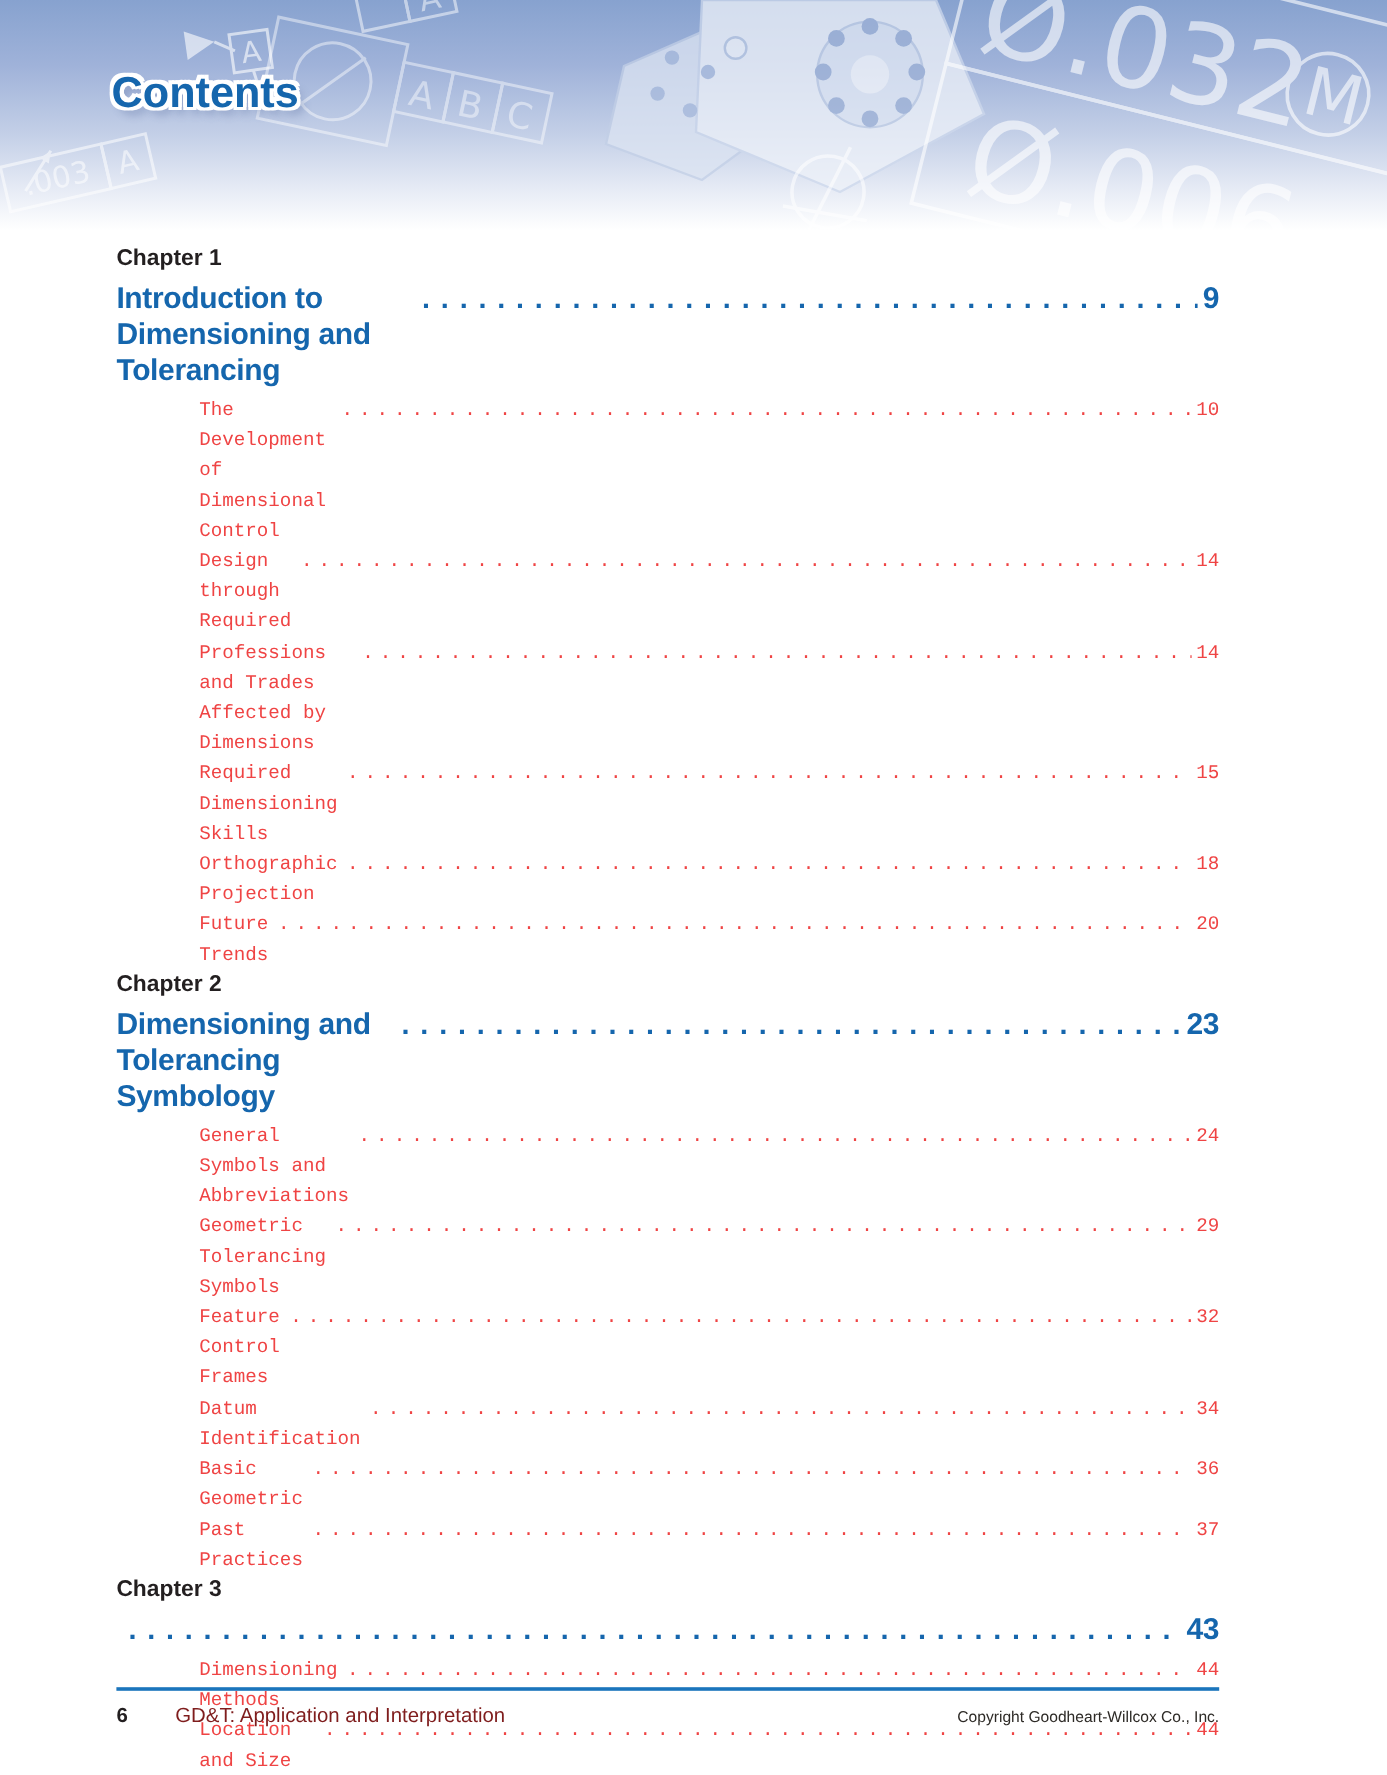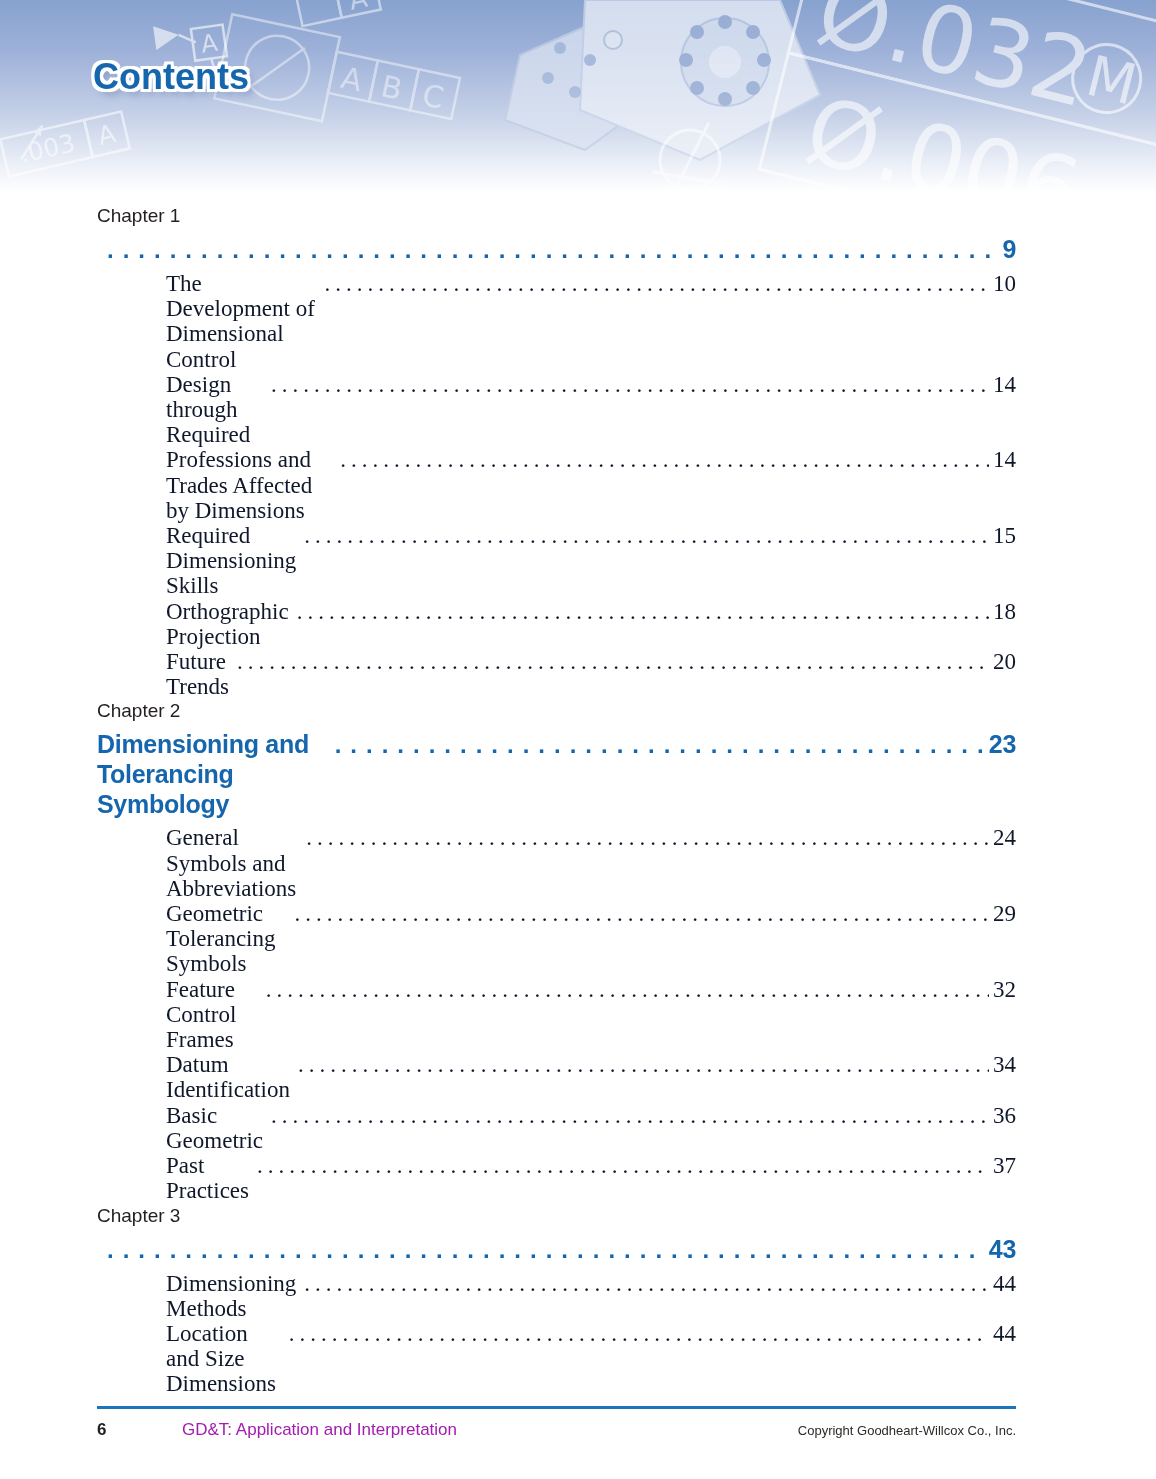--- a/index.html
+++ b/index.html
@@ -21,38 +21,38 @@
     color:var(--blue,#1566ad);
     text-shadow:
       -3px -3px 0 #fff, 3px -3px 0 #fff, -3px 3px 0 #fff, 3px 3px 0 #fff,
       0 -3px 0 #fff, 0 3px 0 #fff, -3px 0 0 #fff, 3px 0 0 #fff,
       5px 6px 7px rgba(80,100,150,.45);
   }
   
   .toc{position:absolute; left:97px; right:140px; top:204px;}
   .chapter{}
   .chapter:first-child{margin-top:0;}
-  .chapter-label{font-size:19px; font-weight:normal; line-height:24px; margin-bottom:6px; color:var(--ink,#231f20);}
+  .chapter-label{font-size:19px; font-weight:bold; line-height:24px; margin-bottom:6px; color:var(--ink,#231f20);}
   .chapter-heading{
     display:flex; align-items:baseline; color:var(--blue,#1566ad);
     font-weight:bold; font-size:25px; line-height:30px; letter-spacing:-0.3px;
     margin-bottom:6px;
   }
   .chapter-heading .dots{letter-spacing:9px; margin:0 4px 0 10px; font-size:24px;}
-  .entries{font-family:Liberation Serif, serif; font-size:23px; color:#0f172a;}
+  .entries{font-family:Liberation Mono, monospace; font-size:16px; color:#ef4444;}
   .entry{display:flex; align-items:baseline; line-height:25.2px; padding-left:69px;}
   .dots{flex:1 1 auto; overflow:hidden; white-space:nowrap;}
   .entry .dots{letter-spacing:5px; margin:0 4px 0 8px;}
   .page-num{flex:0 0 auto; white-space:nowrap;}
   
   .footer{position:absolute; left:97px; right:140px; top:1406px;}
   .footer-rule{height:3px; background:var(--rule,#1b75bc);}
   .footer-row{display:flex; align-items:baseline; margin-top:11px;}
   .folio{font-size:17px; font-weight:bold; width:49px; color:var(--ink,#231f20);}
-  .book-title{font-size:17px; color:#a21caf;margin-left:36px;}
+  .book-title{font-size:17px; color:#7f1d1d;}
   .spacer{flex:1;}
   .copyright{font-size:13px; color:#2d2a26;}
   
   .dec{font-family:"DejaVu Sans", sans-serif; fill:#ffffff;}
 </style>
 </head>
 <body>
 
 <div class="page" style="--blue: #1566ad; --rule: #1b75bc; --ink: #231f20;">
 
@@ -135,20 +135,21 @@
     </svg>
 
     <div class="contents-title">Contents</div>
   </div>
 
   <main class="toc">
     <div id="chapters">
         <section class="chapter">
           <div class="chapter-label">Chapter 1</div>
           <div class="chapter-heading">
+            <span class="chapter-title">Introduction to Dimensioning and Tolerancing</span>
             <span class="dots">..........................................................................................</span>
             <span class="page-num">9</span>
           </div>
           <div class="entries">
             <div class="entry">
               <span>The Development of Dimensional Control</span>
               <span class="dots">................................................................................................................................................................</span>
               <span class="page-num">10</span>
             </div>
             <div class="entry">

